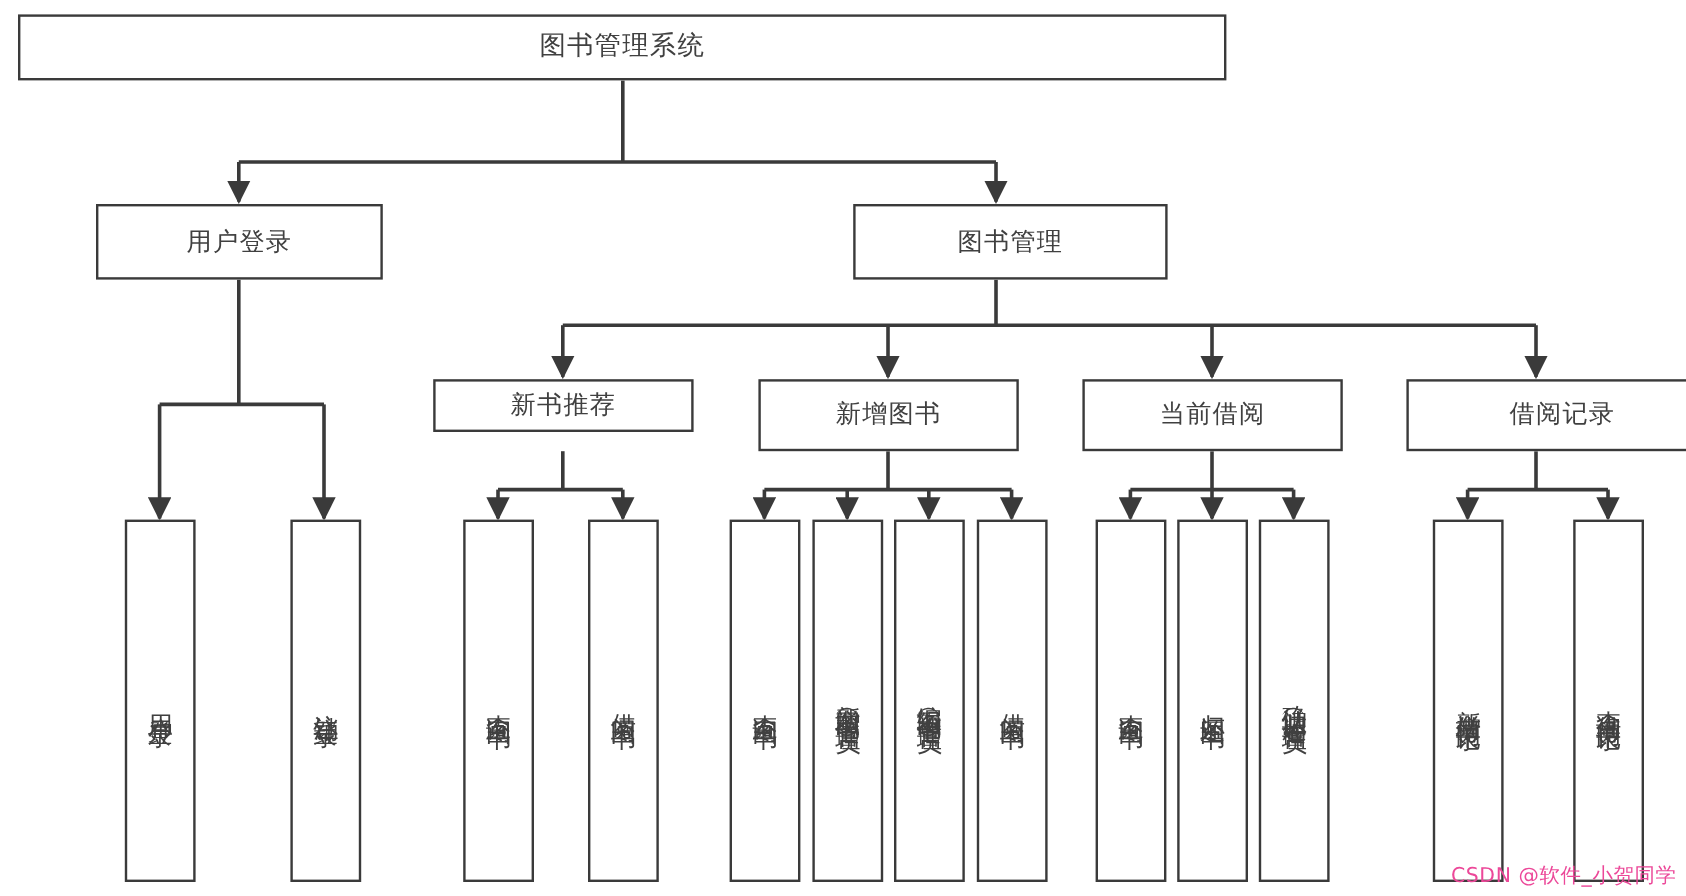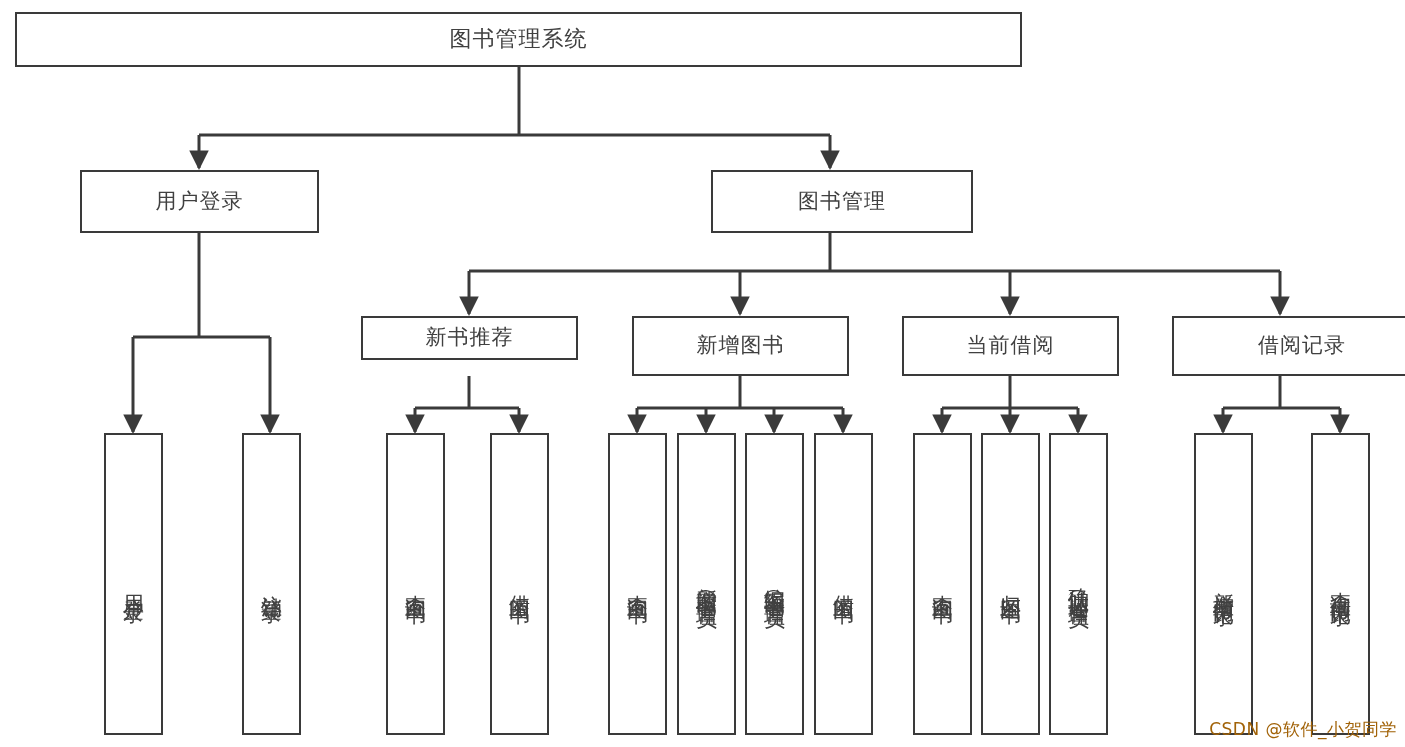--- a/index.html
+++ b/index.html
@@ -59,21 +59,21 @@
     writing-mode: vertical-rl;
     text-orientation: upright;
     display: block;
     white-space: nowrap;
   }
   .watermark {
     position: absolute;
     right: 8px;
     bottom: 6px;
     font-size: 17px;
-    color: #a16207;
+    color: #ec4899;
     letter-spacing: 0.5px;
     white-space: nowrap;
     font-family: "DejaVu Sans", "Liberation Sans", sans-serif;
   }
 </style>
 </head>
 <body>
 
 <div id="canvas">
 

